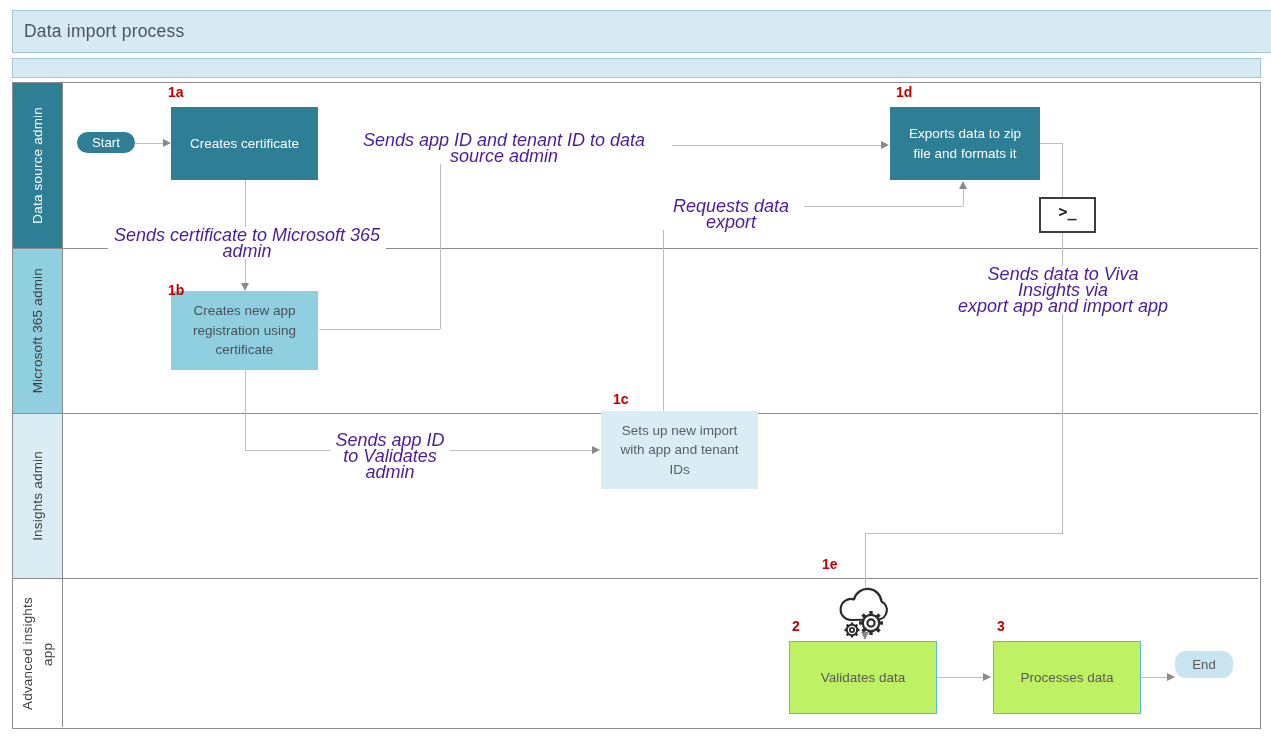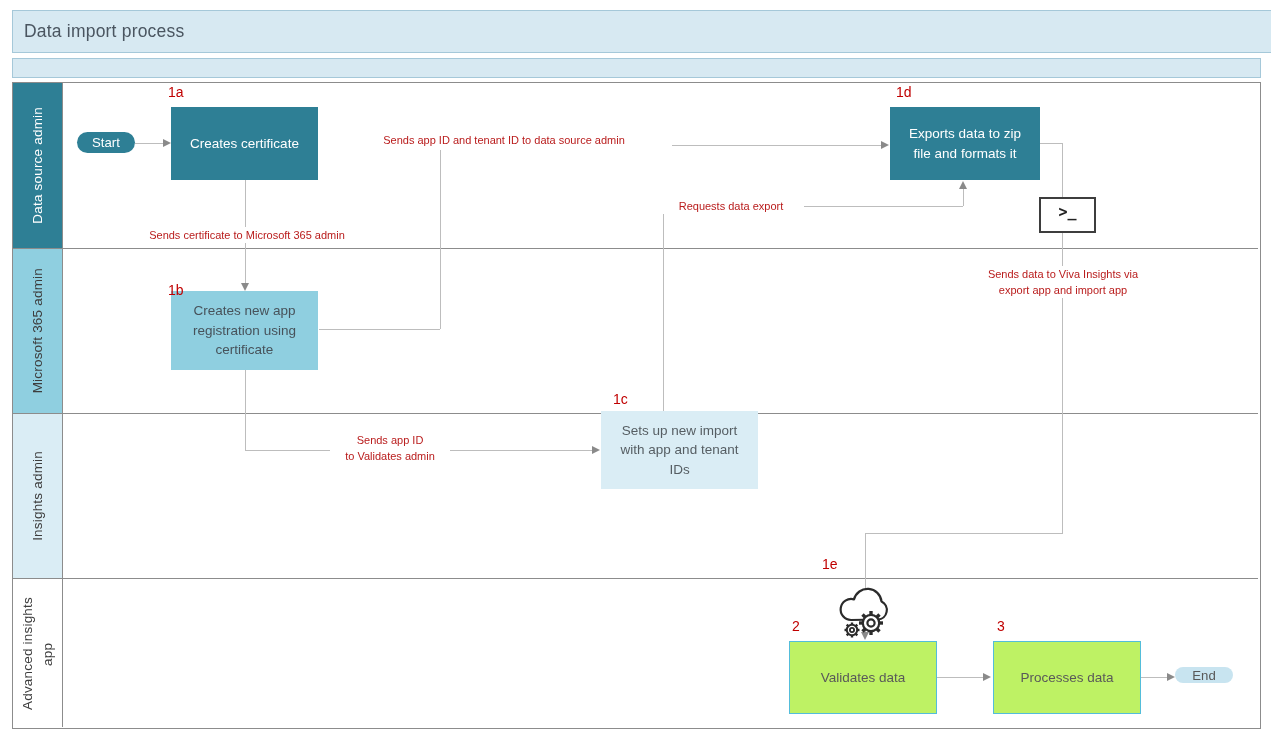--- a/index.html
+++ b/index.html
@@ -43,39 +43,39 @@
   .sep-v{left:62px;top:83px;width:1px;height:644px;}
   
   .hline,.vline{position:absolute;background:#bdbdbd;z-index:1;}
   .hline{height:1px;}
   .vline{width:1px;}
   .arr{position:absolute;width:0;height:0;z-index:2;}
   .arr-r{border-top:4.5px solid transparent;border-bottom:4.5px solid transparent;border-left:8px solid #8a8a8a;}
   .arr-d{border-left:4.5px solid transparent;border-right:4.5px solid transparent;border-top:8px solid #8a8a8a;}
   .arr-u{border-left:4.5px solid transparent;border-right:4.5px solid transparent;border-bottom:8px solid #8a8a8a;}
   .edge-lbl{
-    position:absolute;z-index:2;background:#ffffff;color:#b91c1c;
-    font-size:11px;line-height:16px;text-align:center;
+    position:absolute;z-index:2;background:#ffffff;color:#4c1d95;
+    font-size:18px;line-height:16px;text-align:center;font-style:italic;
   }
   
   .box{
     position:absolute;z-index:3;display:flex;align-items:center;justify-content:center;
     text-align:center;font-size:13.5px;line-height:1.45;padding:4px 10px;box-sizing:border-box;
   }
   .box-teal{background:#2e7f95;color:#ffffff;}
   .box-medblue{background:#8fcfe0;color:#47525a;}
   .box-paleblue{background:#daedf5;color:#565e63;}
   .box-outline{background:#bef264;border:1.6px solid #53bdda;color:#595959;}
   .pill{
     position:absolute;z-index:3;display:flex;align-items:center;justify-content:center;
     font-size:13.2px;border-radius:11px;
   }
   .pill-start{background:#2e7f95;color:#ffffff;}
   .pill-end{background:#c8e4f0;color:#595959;}
-  .step-num{position:absolute;z-index:4;color:#c00000;font-size:14px;font-weight:normal;}
+  .step-num{position:absolute;z-index:4;color:#c00000;font-size:14px;font-weight:bold;}
   .console{
     position:absolute;z-index:4;background:#ffffff;border:2px solid #3d3d3d;
     display:flex;align-items:flex-start;justify-content:center;
     font-family:"DejaVu Sans Mono","Liberation Mono",monospace;
     font-size:15px;font-weight:bold;color:#222;line-height:26px;
   }
   .cloud-icon{position:absolute;z-index:4;}
 </style>
 </head>
 <body>
@@ -198,15 +198,15 @@
       </g>
     </svg>
   </div>
 
   <div class="step-num" style="left:792px;top:618px">2</div>
   <div class="box box-outline" style="left:789px;top:641px;width:148px;height:73px">Validates data</div>
 
   <div class="step-num" style="left:997px;top:618px">3</div>
   <div class="box box-outline" style="left:993px;top:641px;width:148px;height:73px">Processes data</div>
 
-  <div class="pill pill-end" style="left:1175px;top:667px;width:58px;height:16px">End</div>
+  <div class="pill pill-end" style="left:1175px;top:651px;width:58px;height:27px">End</div>
 
 </div>
 
 </body></html>

